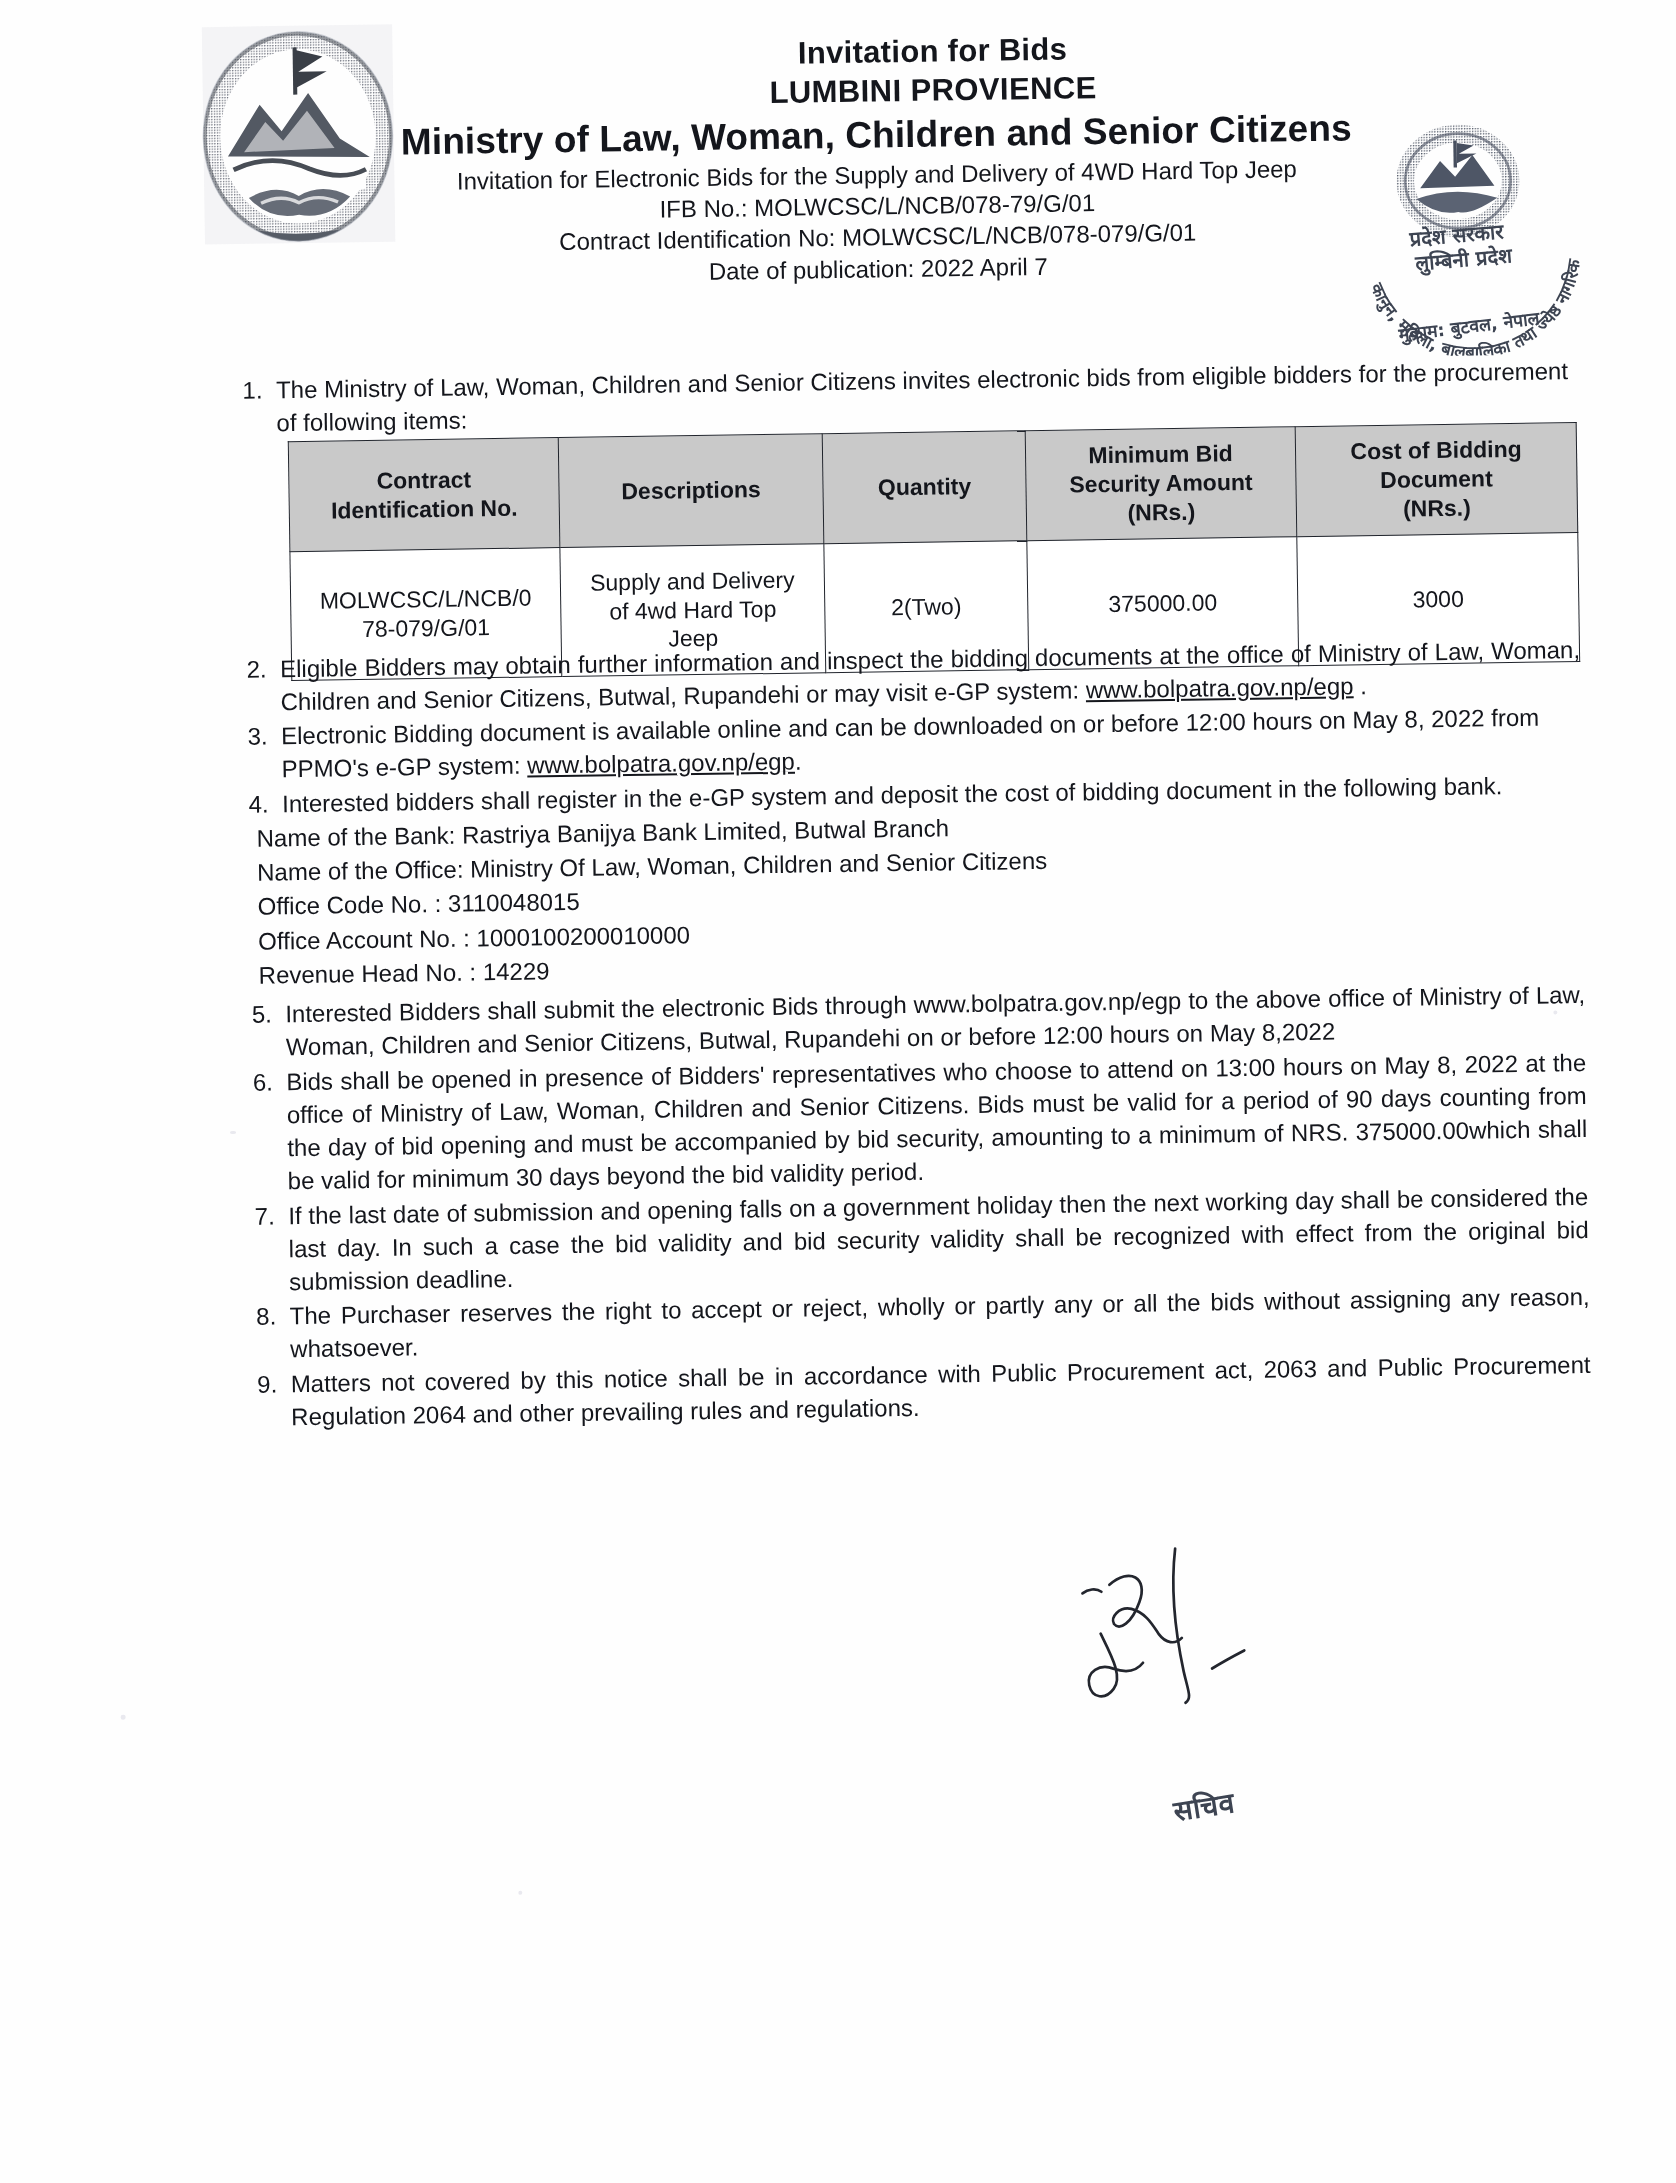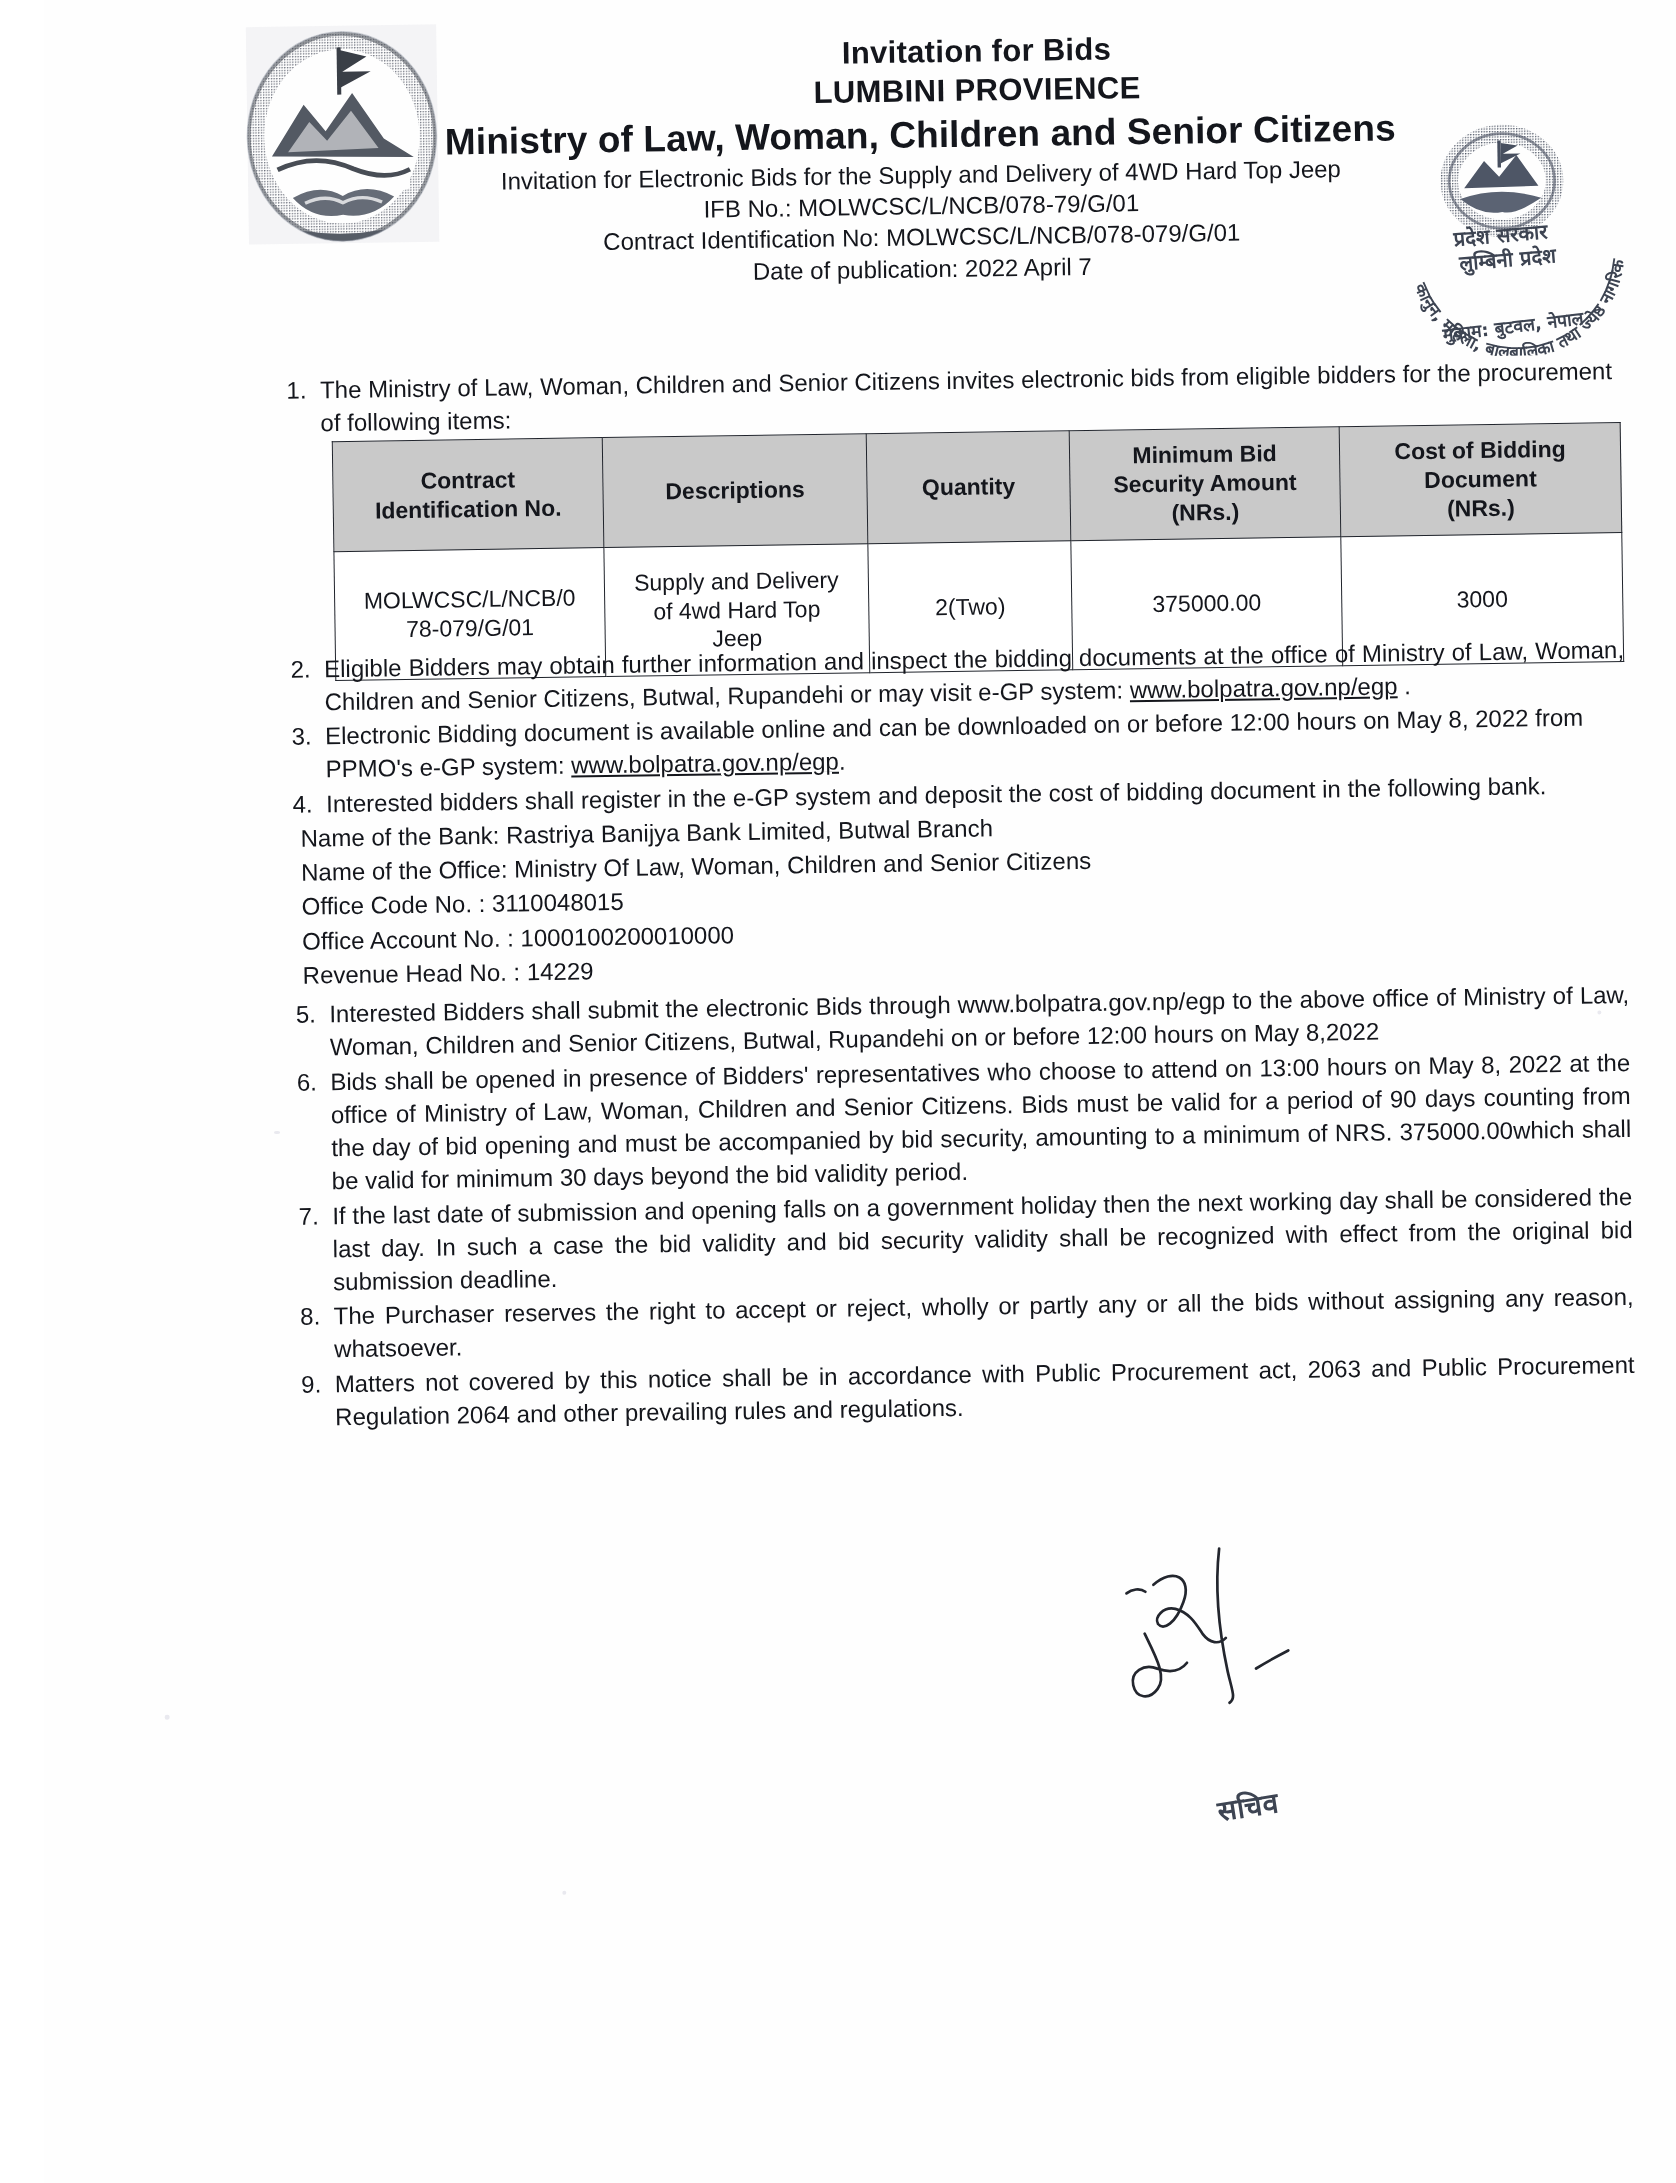--- a/index.html
+++ b/index.html
@@ -14,21 +14,20 @@
     overflow: hidden;
     font-family: "Liberation Sans", sans-serif;
     color: #14161c;
   }
 
   
   #page {
     position: absolute;
     inset: 0;
     background: #fefefe;
-    margin-left: 44px;
   }
 
   #content {
     position: absolute;
     left: 0; top: 0;
     width: 1676px;
     height: 2183px;
     transform: rotate(-0.85deg);
     transform-origin: 50% 30%;
   }

